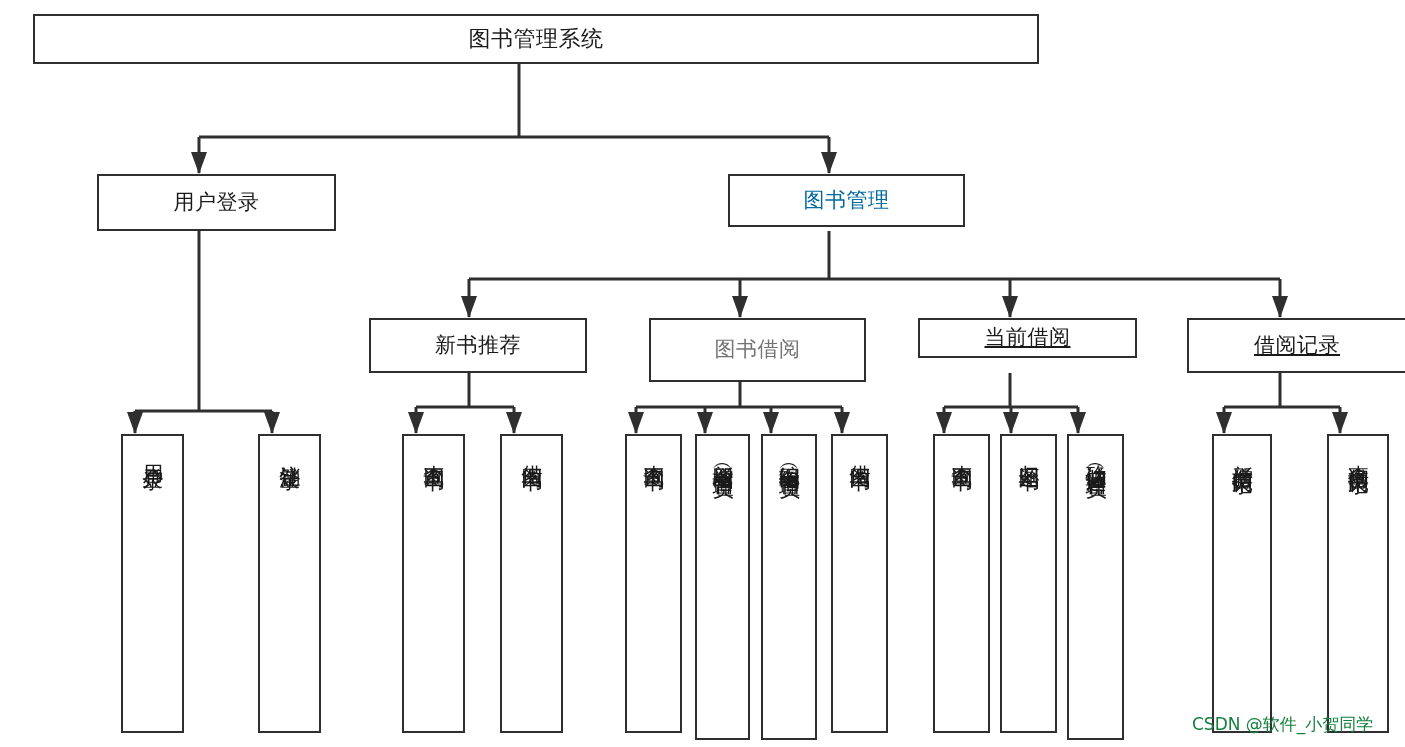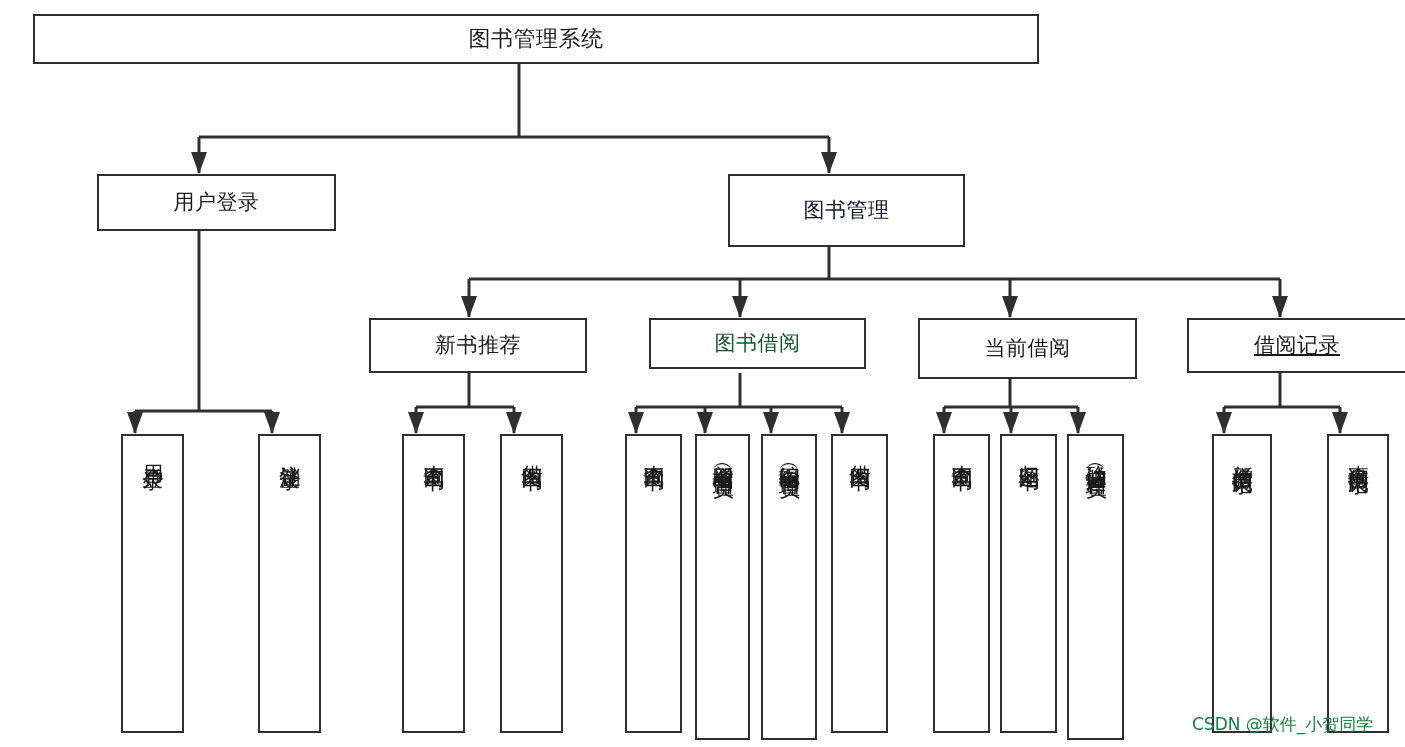--- a/index.html
+++ b/index.html
@@ -132,30 +132,30 @@
       <polygon points="1332,412 1348,412 1340,434" fill="#2f2f2f"></polygon>
     </svg>
 
   <div id="nodes-layer">
       <div class="node horiz title" style="left: 16px; top: 14px; width: 1006px; height: 50px; border-color: rgb(47, 47, 47); background: rgb(255, 255, 255); color: rgb(26, 26, 26);">
         <span class="lbl">图书管理系统</span>
       </div>
       <div class="node horiz" style="left: 80px; top: 174px; width: 239px; height: 57px; border-color: rgb(47, 47, 47); background: rgb(255, 255, 255); color: rgb(26, 26, 26);">
         <span class="lbl">用户登录</span>
       </div>
-      <div class="node horiz" style="left: 711px; top: 174px; width: 237px; height: 73px; border-color: rgb(47, 47, 47); background: rgb(255, 255, 255); color: #0f172a;">
+      <div class="node horiz" style="left: 711px; top: 174px; width: 237px; height: 53px; border-color: rgb(47, 47, 47); background: rgb(255, 255, 255); color: #0369a1;">
         <span class="lbl">图书管理</span>
       </div>
       <div class="node horiz" style="left: 352px; top: 318px; width: 218px; height: 55px; border-color: rgb(47, 47, 47); background: rgb(255, 255, 255); color: rgb(26, 26, 26);">
         <span class="lbl">新书推荐</span>
       </div>
-      <div class="node horiz" style="left: 632px; top: 318px; width: 217px; height: 51px; border-color: rgb(47, 47, 47); background: rgb(255, 255, 255); color: #14532d;">
+      <div class="node horiz" style="left: 632px; top: 318px; width: 217px; height: 64px; border-color: rgb(47, 47, 47); background: rgb(255, 255, 255); color: #737373;">
         <span class="lbl">图书借阅</span>
       </div>
-      <div class="node horiz" style="left: 901px; top: 318px; width: 219px; height: 61px; border-color: rgb(47, 47, 47); background: rgb(255, 255, 255); color: rgb(26, 26, 26);">
+      <div class="node horiz" style="left: 901px; top: 318px; width: 219px; height: 40px; border-color: rgb(47, 47, 47); background: rgb(255, 255, 255); color: rgb(26, 26, 26); text-decoration: underline;">
         <span class="lbl">当前借阅</span>
       </div>
       <div class="node horiz" style="left: 1170px; top: 318px; width: 220px; height: 55px; border-color: rgb(47, 47, 47); background: rgb(255, 255, 255); color: rgb(26, 26, 26); text-decoration: underline;">
         <span class="lbl">借阅记录</span>
       </div>
       <div class="node vert" style="left: 104px; top: 434px; width: 63px; height: 299px; border-color: rgb(47, 47, 47); background: rgb(255, 255, 255); color: rgb(26, 26, 26);">
         <span class="lbl">用户登录</span>
       </div>
       <div class="node vert" style="left: 241px; top: 434px; width: 63px; height: 299px; border-color: rgb(47, 47, 47); background: rgb(255, 255, 255); color: rgb(26, 26, 26);">
         <span class="lbl">注销登录</span>

